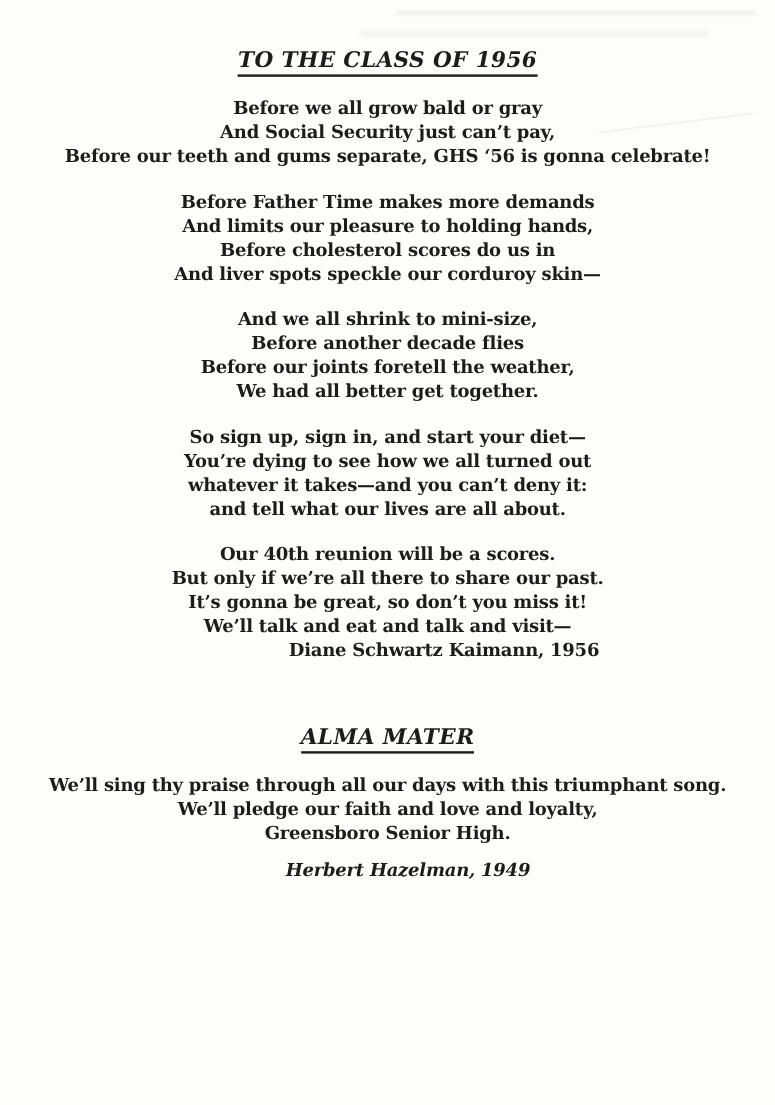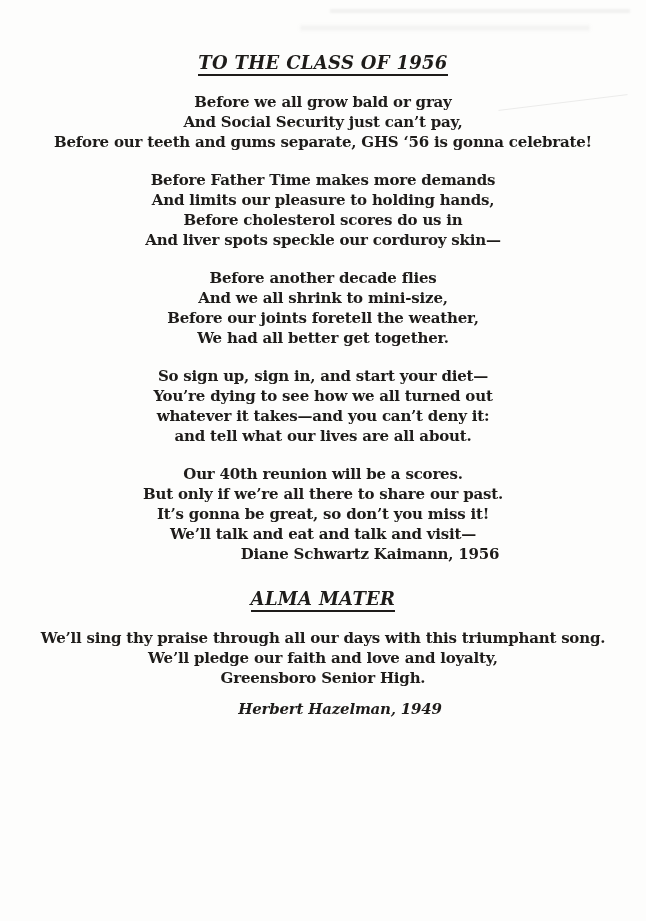--- a/index.html
+++ b/index.html
@@ -42,22 +42,22 @@
     transform: rotate(-7deg);
     filter: blur(0.5px);
   }
   .heading {
     margin: 0;
     font-size: 18px;
     font-style: italic;
     font-weight: bold;
     letter-spacing: 0.3px;
   }
-  .heading-reunion { padding-top: 52px; }
-  .heading-alma { margin-top: 24px; text-align: center; }
+  .heading-reunion { padding-top: 40px; }
+  .heading-alma { margin-top: 52px; text-align: center; }
   .underlined {
     display: inline-block;
     border-bottom: 2px solid #1e1c1a;
     padding-bottom: 1px;
   }
   .stanza {
     margin: 18px 0 0 0;
     font-size: 15px;
     line-height: 20px;
     letter-spacing: -0.2px;
@@ -94,22 +94,22 @@
 
 
   <div class="stanza">
     <div class="line">Before Father Time makes more demands</div>
     <div class="line">And limits our pleasure to holding hands,</div>
     <div class="line">Before cholesterol scores do us in</div>
     <div class="line">And liver spots speckle our corduroy skin—</div>
   </div>
 
   <div class="stanza">
+    <div class="line">And we all shrink to mini-size,</div>
     <div class="line">Before another decade flies</div>
-    <div class="line">And we all shrink to mini-size,</div>
     <div class="line">Before our joints foretell the weather,</div>
     <div class="line">We had all better get together.</div>
   </div>
 
   <div class="stanza">
     <div class="line">So sign up, sign in, and start your diet—</div>
     <div class="line">You’re dying to see how we all turned out</div>
     <div class="line">whatever it takes—and you can’t deny it:</div>
     <div class="line">and tell what our lives are all about.</div>
   </div>

